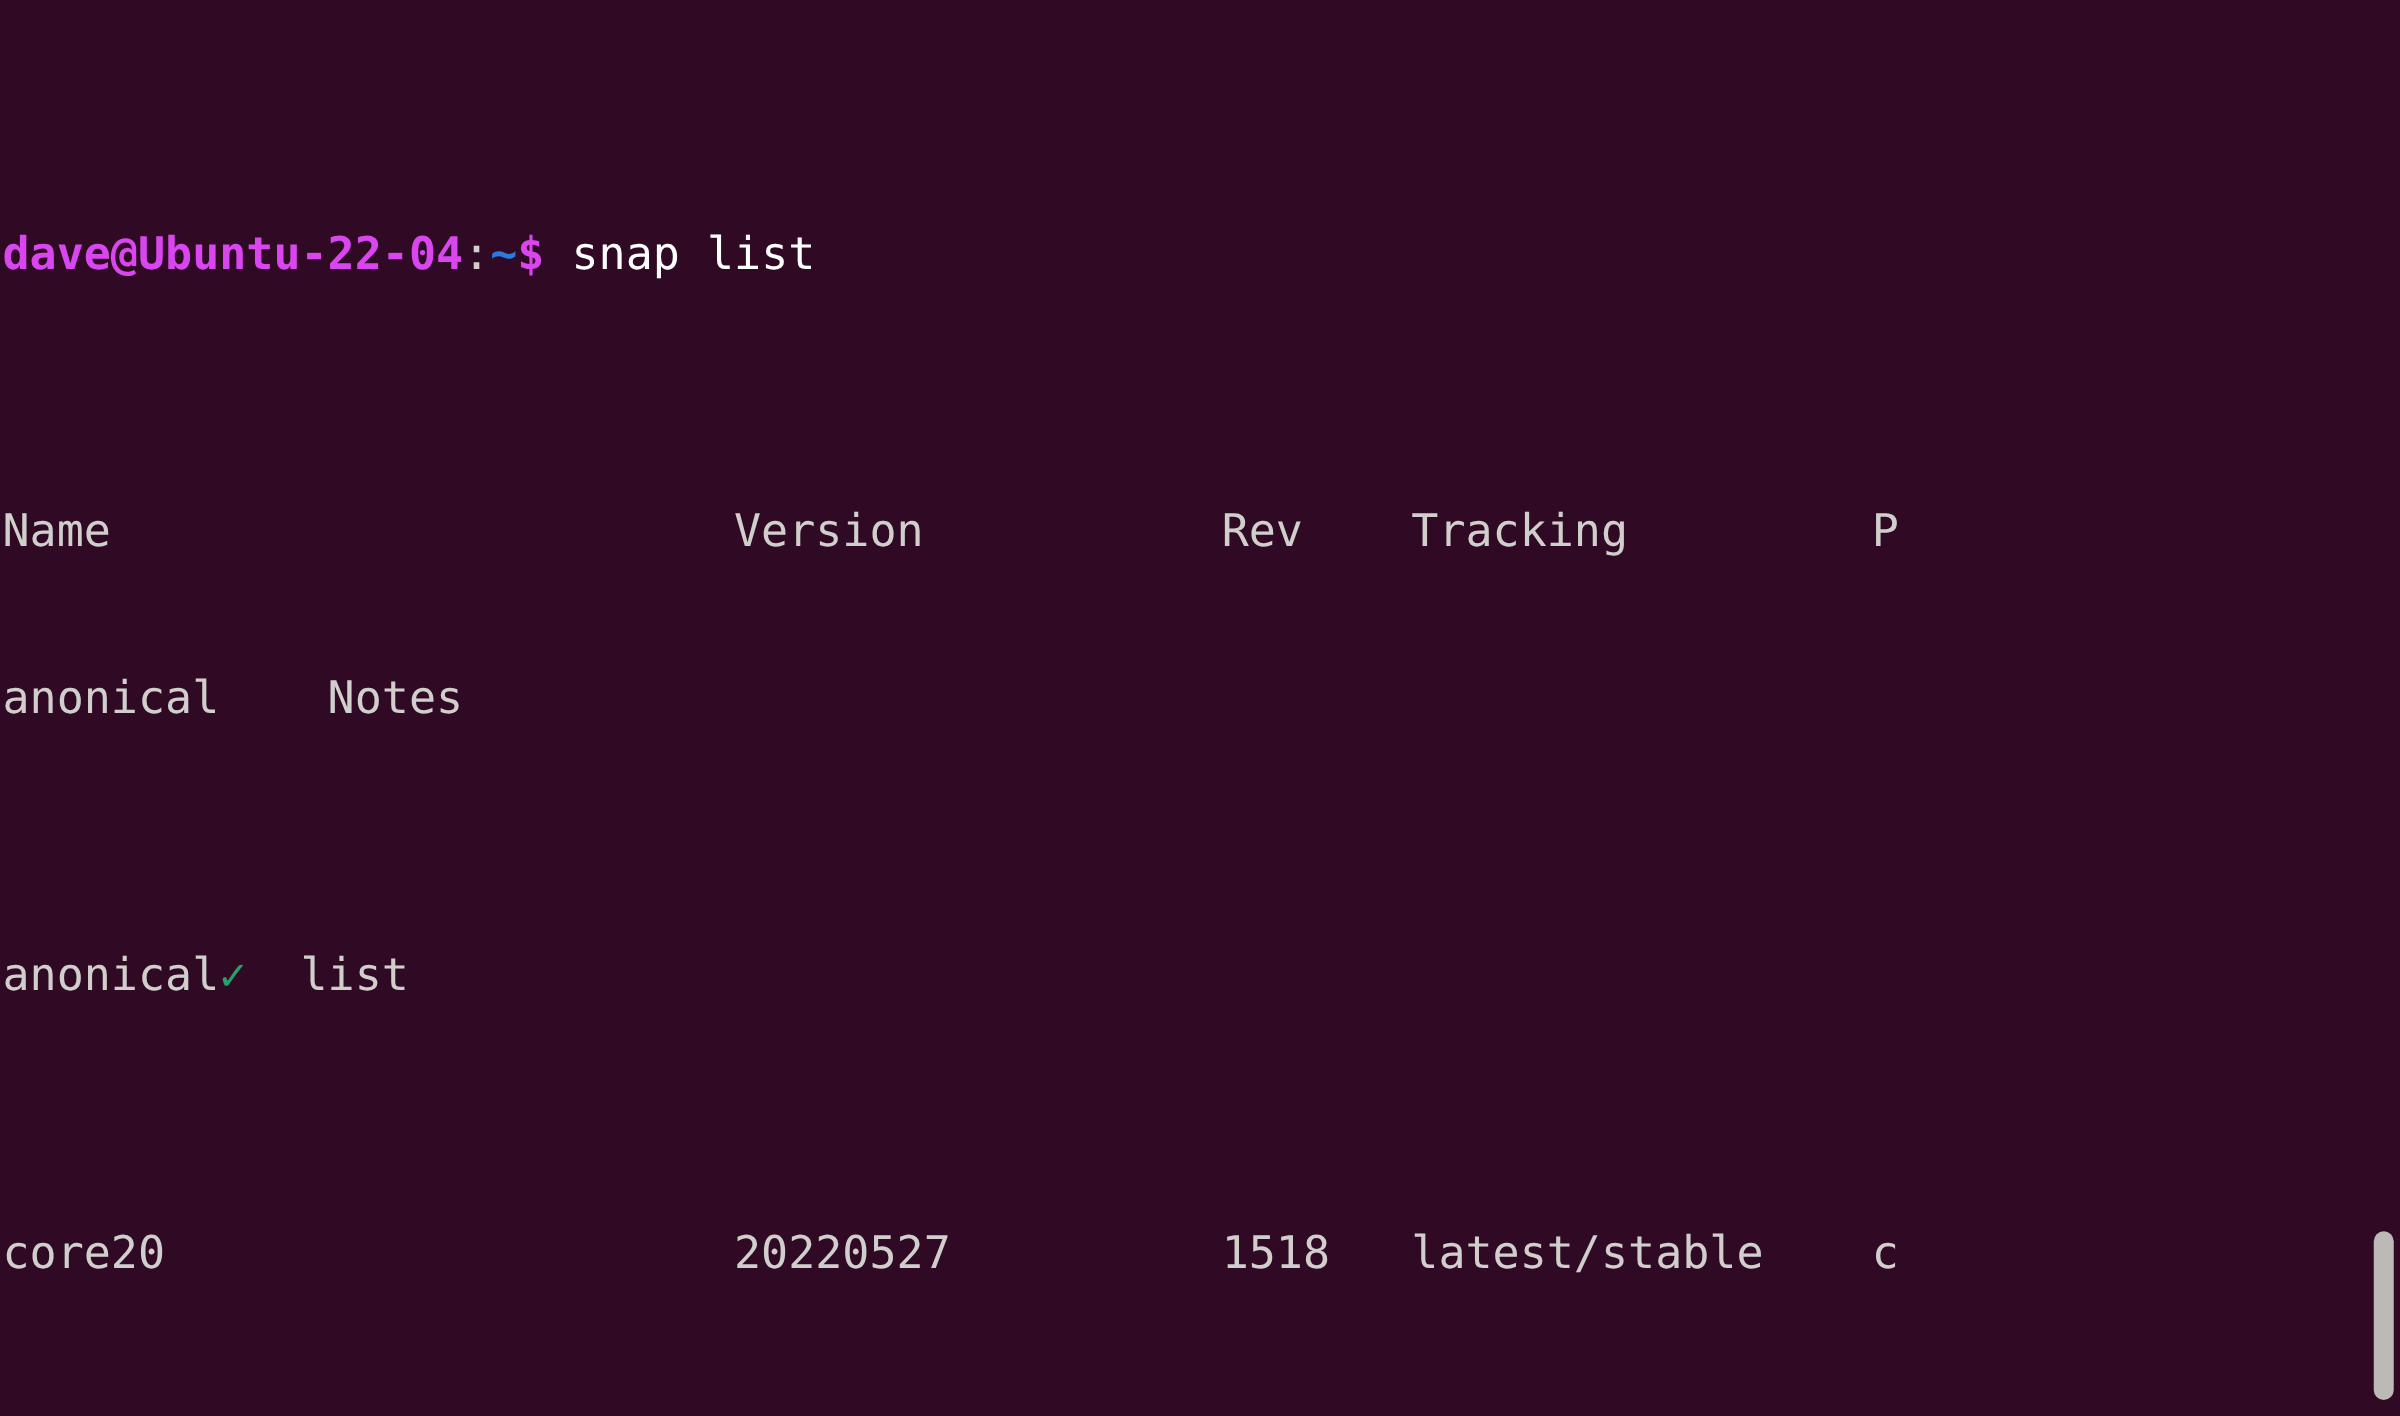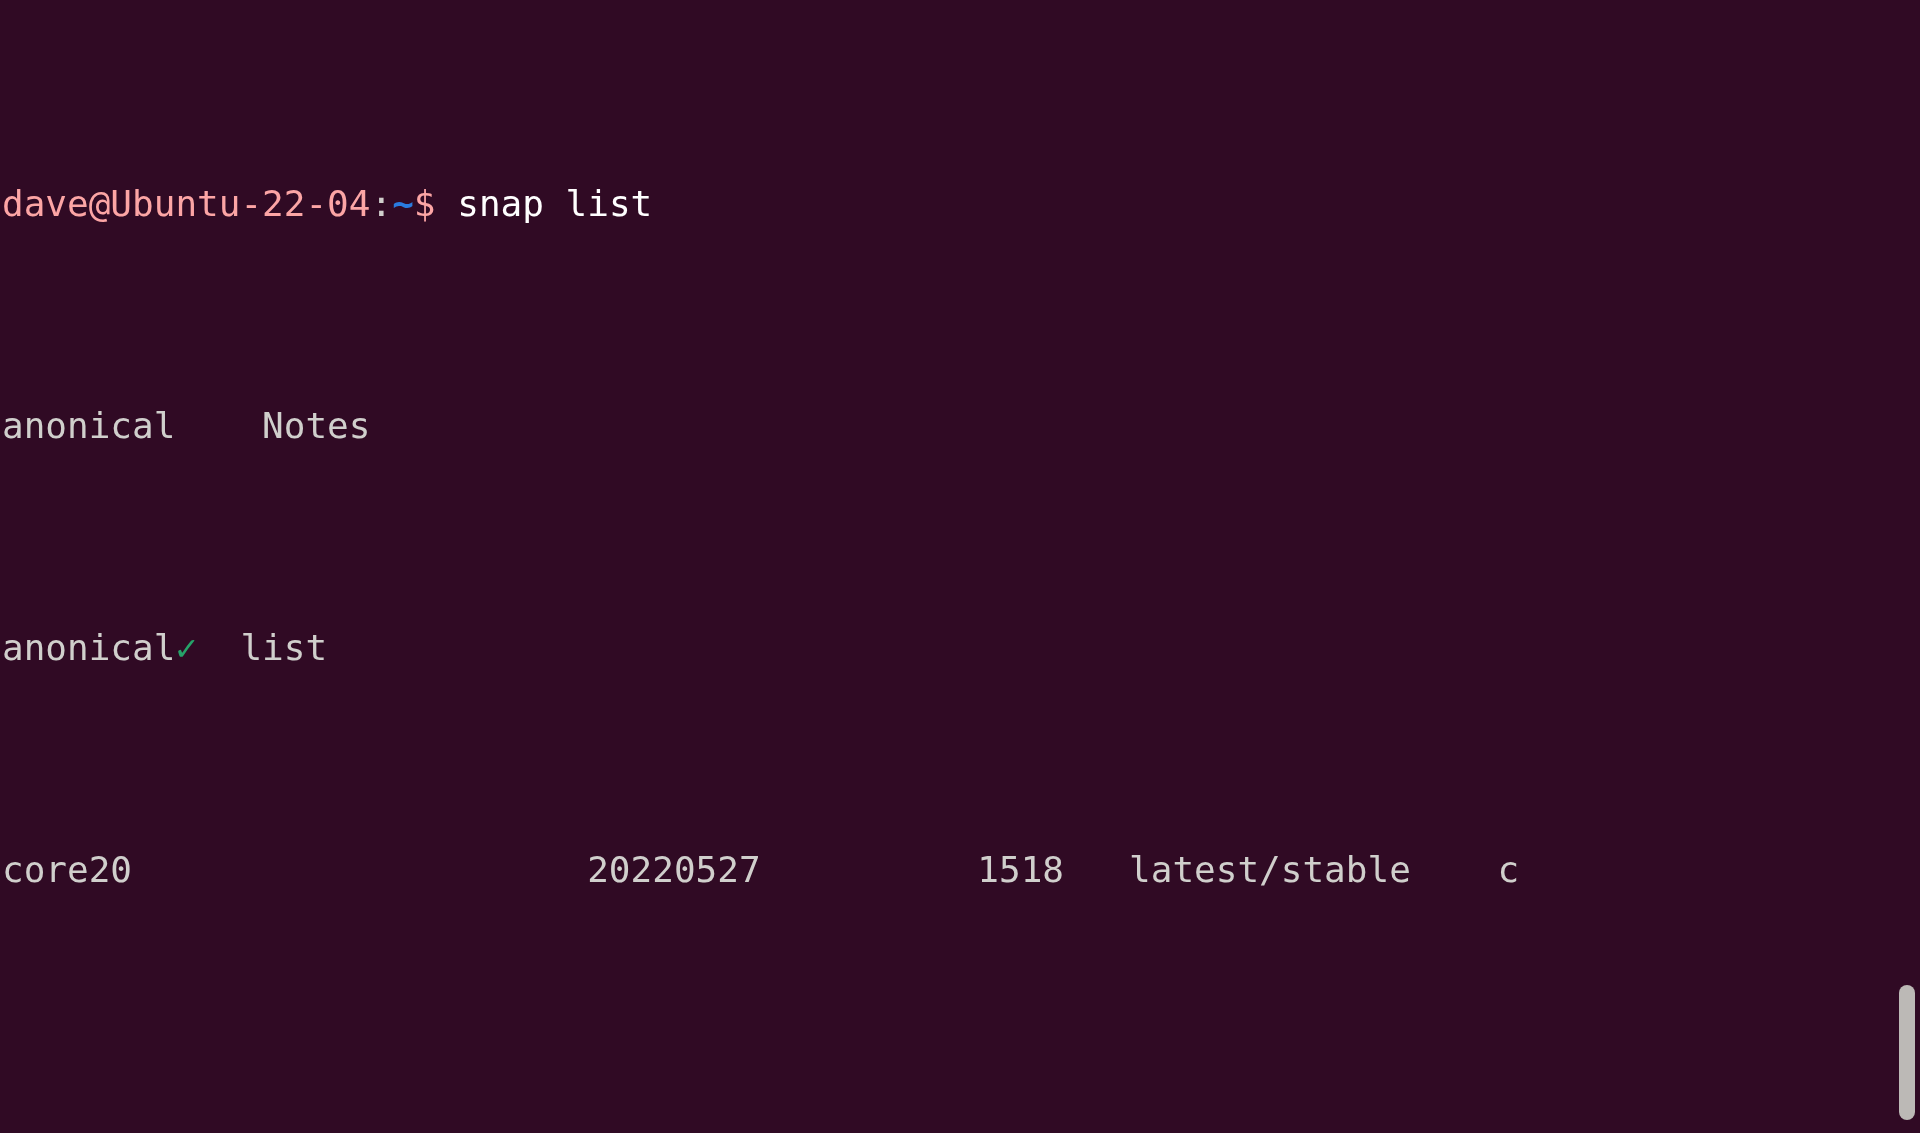--- a/index.html
+++ b/index.html
@@ -35,21 +35,21 @@
     font-weight: 500;
   }
 
   .line {
     height: 44.4px;
     white-space: pre;
     display: block;
   }
 
   
-  .c-green   { color: #fca5a5; font-weight: 400; }
+  .c-green   { color: #d946ef; font-weight: 700; }
   .c-blue    { color: #2a7bde; font-weight: 700; }
   .c-white   { color: #d0cfcc; }
   .c-default { color: #ffffff; margin-top: 48px; }
   .c-check   { color: #26a269; }
 
   
   #scrollbar-track {
     position: absolute;
     top: 0;
     right: 0;
@@ -69,20 +69,21 @@
 <body>
 
 <div id="terminal">
 
   <div class="screen">
 
     
     <div class="line"><span class="c-green">dave@Ubuntu-22-04</span><span class="c-white">:</span><span class="c-blue">~</span><span class="c-green">$</span><span class="c-white"> </span><span class="c-default">snap list</span></div>
 
     
+    <div class="line">Name                       Version           Rev    Tracking         P</div>
     <div class="line">anonical    Notes</div>
 
     
     <div class="line"><span>anonical</span><span class="c-check">✓</span><span>  list</span></div>
 
     
     <div class="line">core20                     20220527          1518   latest/stable    c</div>
     
 
     

